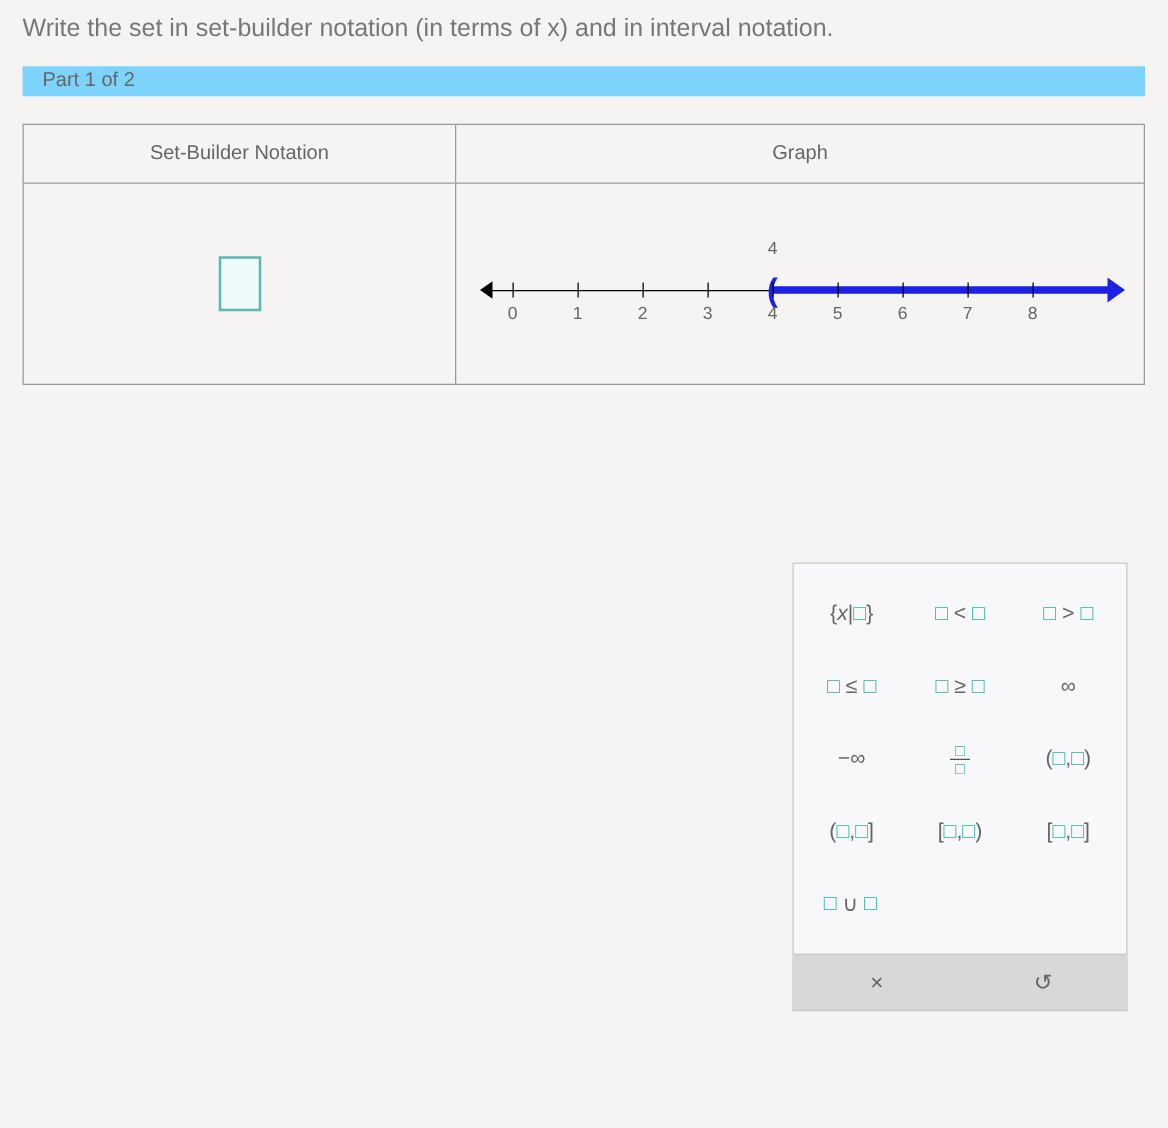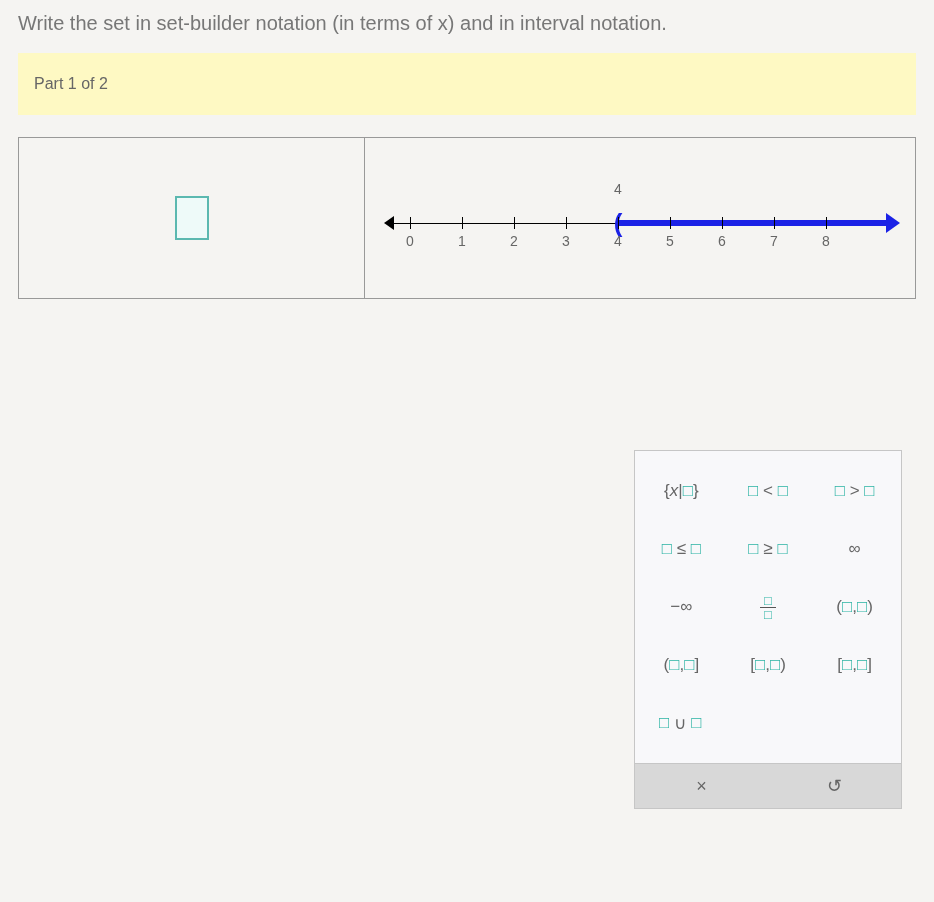--- a/index.html
+++ b/index.html
@@ -11,22 +11,22 @@
   color: #555;
   padding: 12px 18px;
   overflow: hidden;
 }
 .instruction {
   font-size: 20px;
   color: #777;
   margin-bottom: 18px;
 }
 .part-header {
-  background: #fef9c3;
-  padding: 22px 16px;
+  background: #7dd3fc;
+  padding: 3px 16px;
   font-size: 16px;
   color: #666;
 }
 .table-container {
   border: 1px solid #999;
   margin-top: 22px;
 }
 .table-header-row {
   display: flex;
   border-bottom: 1px solid #999;
@@ -181,20 +181,24 @@
 .span3 { grid-column: 1 / span 3; justify-content: flex-start; padding-left: 18px; }
 </style>
 </head>
 <body>
 
 <div class="instruction">Write the set in set-builder notation (in terms of x) and in interval notation.</div>
 
 <div class="part-header">Part 1 of 2</div>
 
 <div class="table-container">
+  <div class="table-header-row">
+    <div class="table-cell th-left">Set-Builder Notation</div>
+    <div class="table-cell th-right">Graph</div>
+  </div>
   <div class="body-row">
     <div class="body-left">
       <div class="answer-box"></div>
     </div>
     <div class="body-right">
       <div class="numline">
         <div class="axis"></div>
         <div class="arr-l"></div>
         <div class="ray" style="left:228px; width:274px;"></div>
         <div class="ray-arrow"></div>

